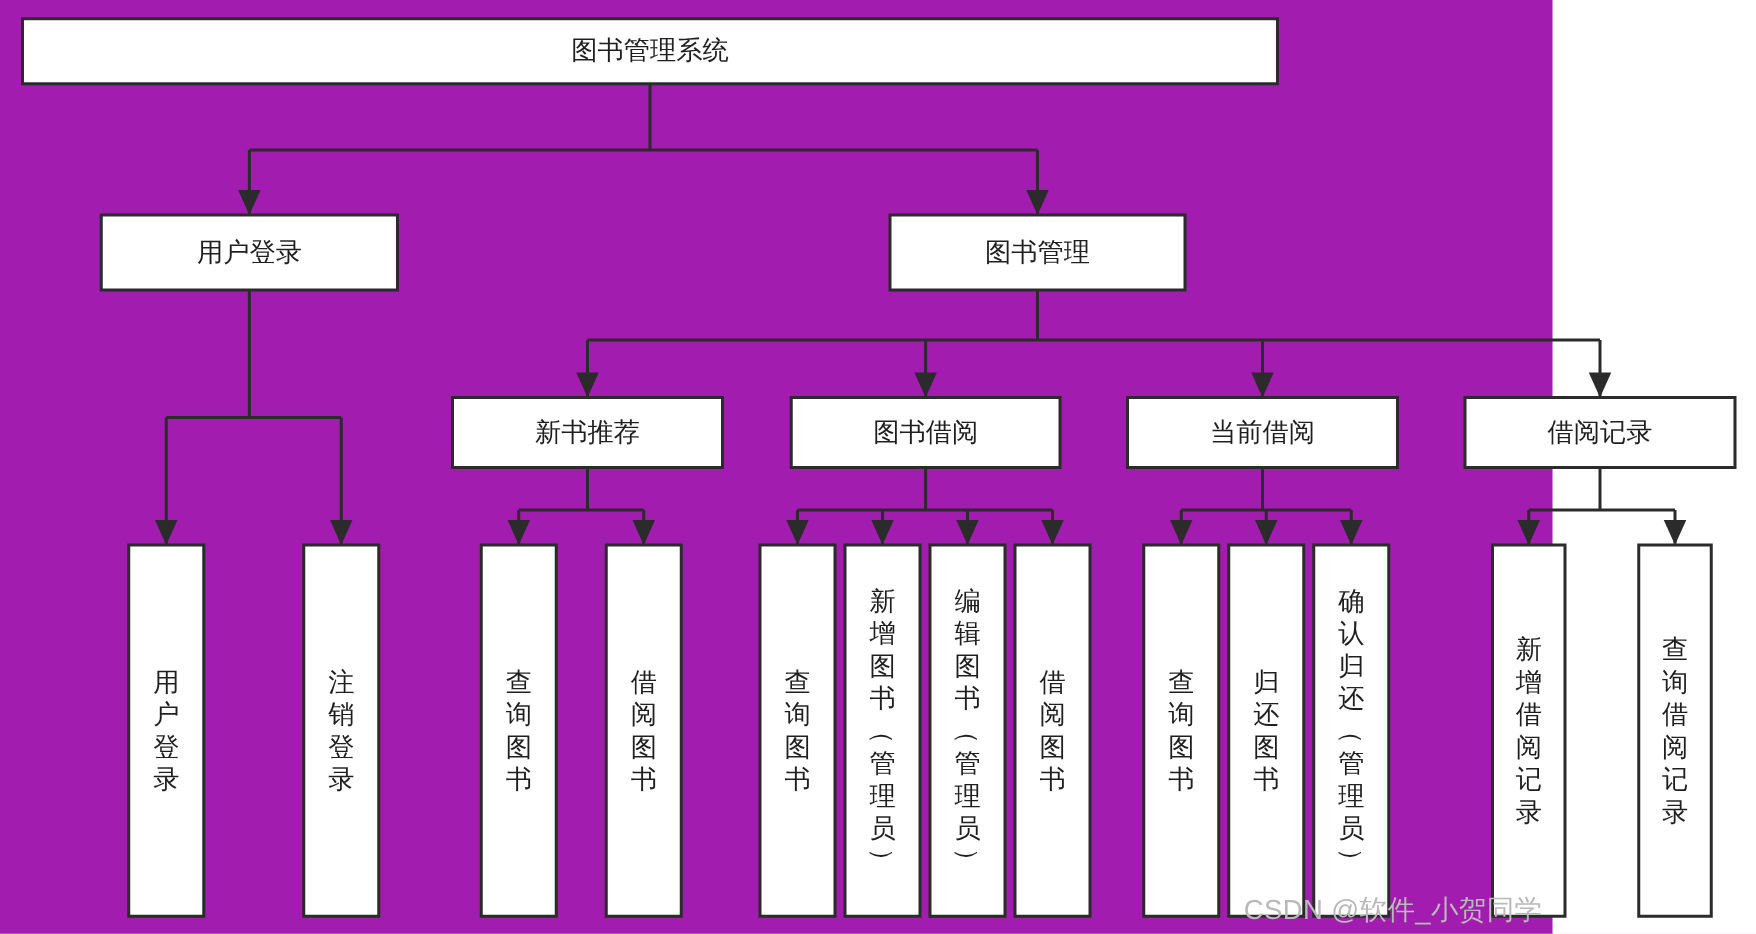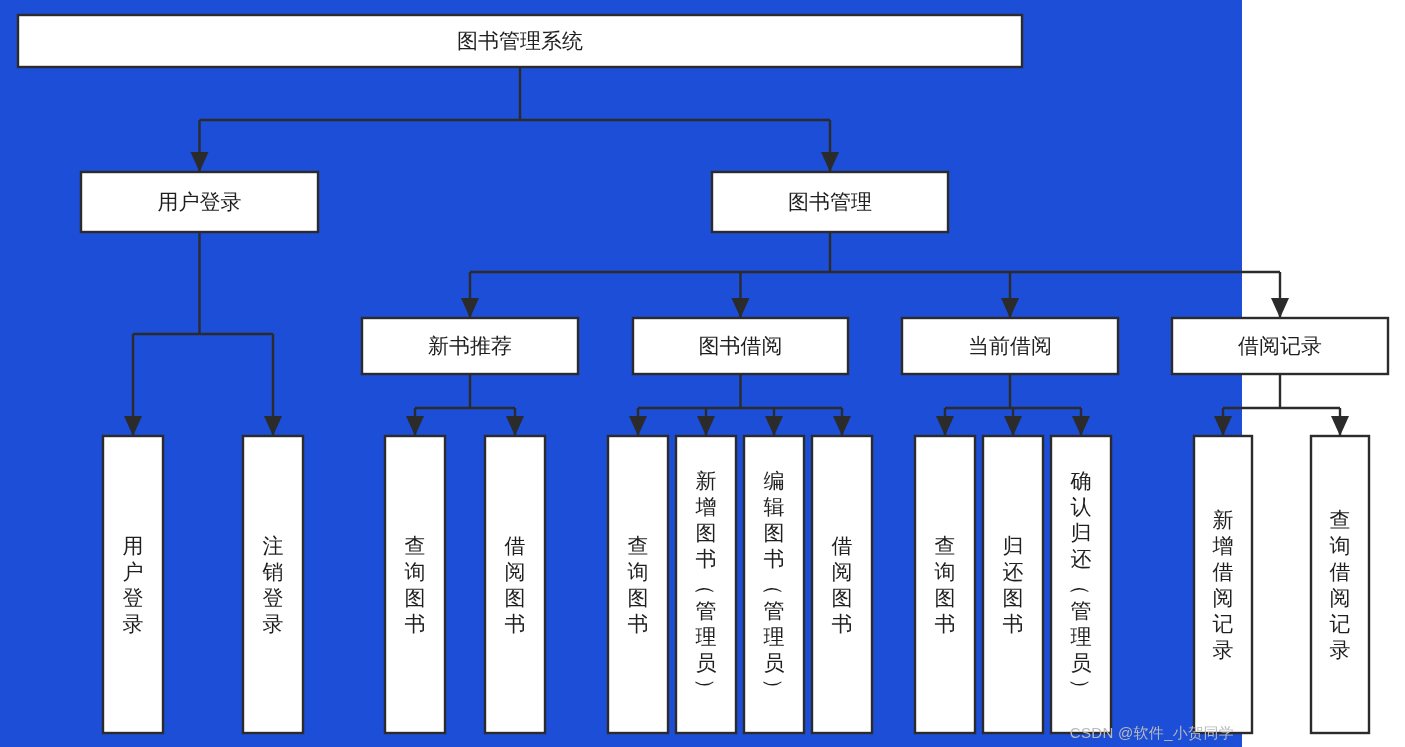--- a/index.html
+++ b/index.html
@@ -10,21 +10,21 @@
   body {
     width: 1405px;
     height: 747px;
     font-family: "Liberation Sans", "DejaVu Sans", sans-serif;
     overflow: hidden;
   }
   #diagram-root {
     position: relative;
     width: 1242px;
     height: 747px;
-    background: #1d4ed8;
+    background: #a21caf;
     text-align: right;
   }
   svg.canvas {
     position: absolute;
     left: 0;
     top: 0;
     width: 1405px;
     height: 747px;
   }
   .node-box {
@@ -53,21 +53,21 @@
     font-family: "Liberation Sans", "DejaVu Sans", sans-serif;
     font-size: 21px;
     fill: #1f1f1f;
     text-anchor: middle;
   }
   .watermark-text {
     position: absolute;
     right: 8px;
     bottom: 4px;
     font-family: "Liberation Sans", "DejaVu Sans", sans-serif;
-    font-size: 15px;
+    font-size: 22px;
     color: #b9b9b9;
     white-space: nowrap;
     letter-spacing: 0.3px;
     user-select: none;
   }
 </style>
 </head>
 <body>
 
 <div id="diagram-root">

